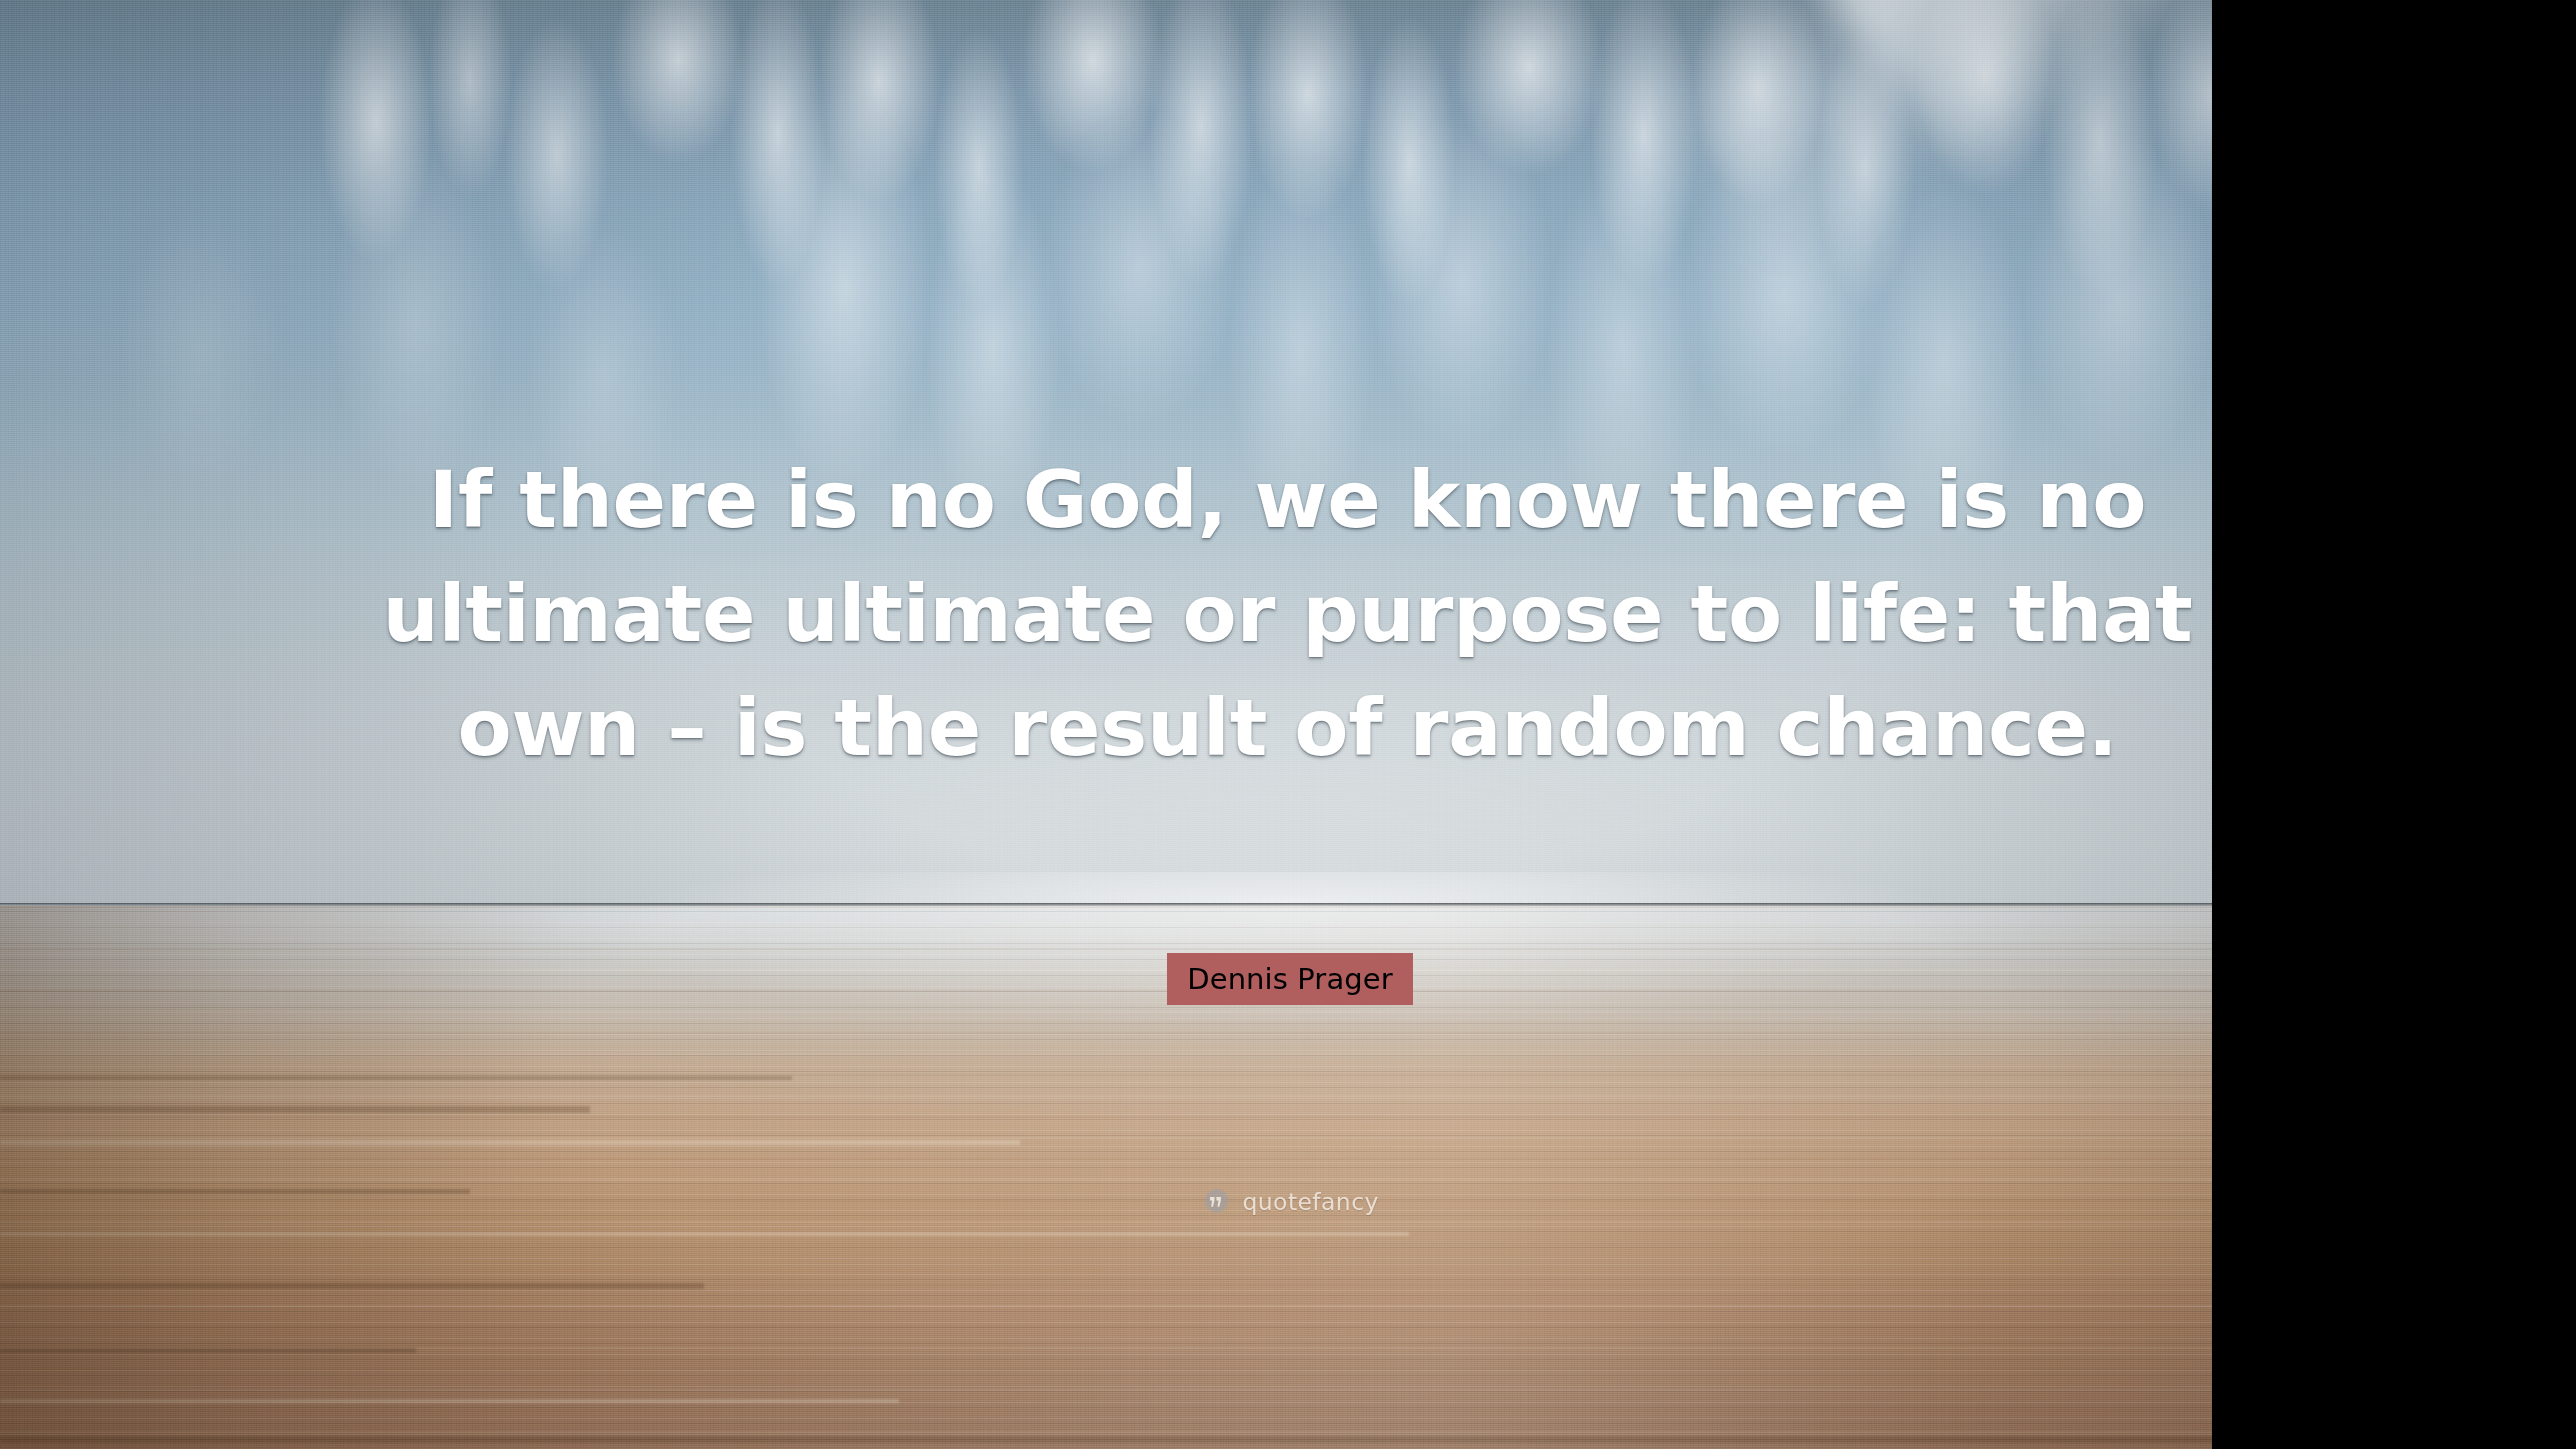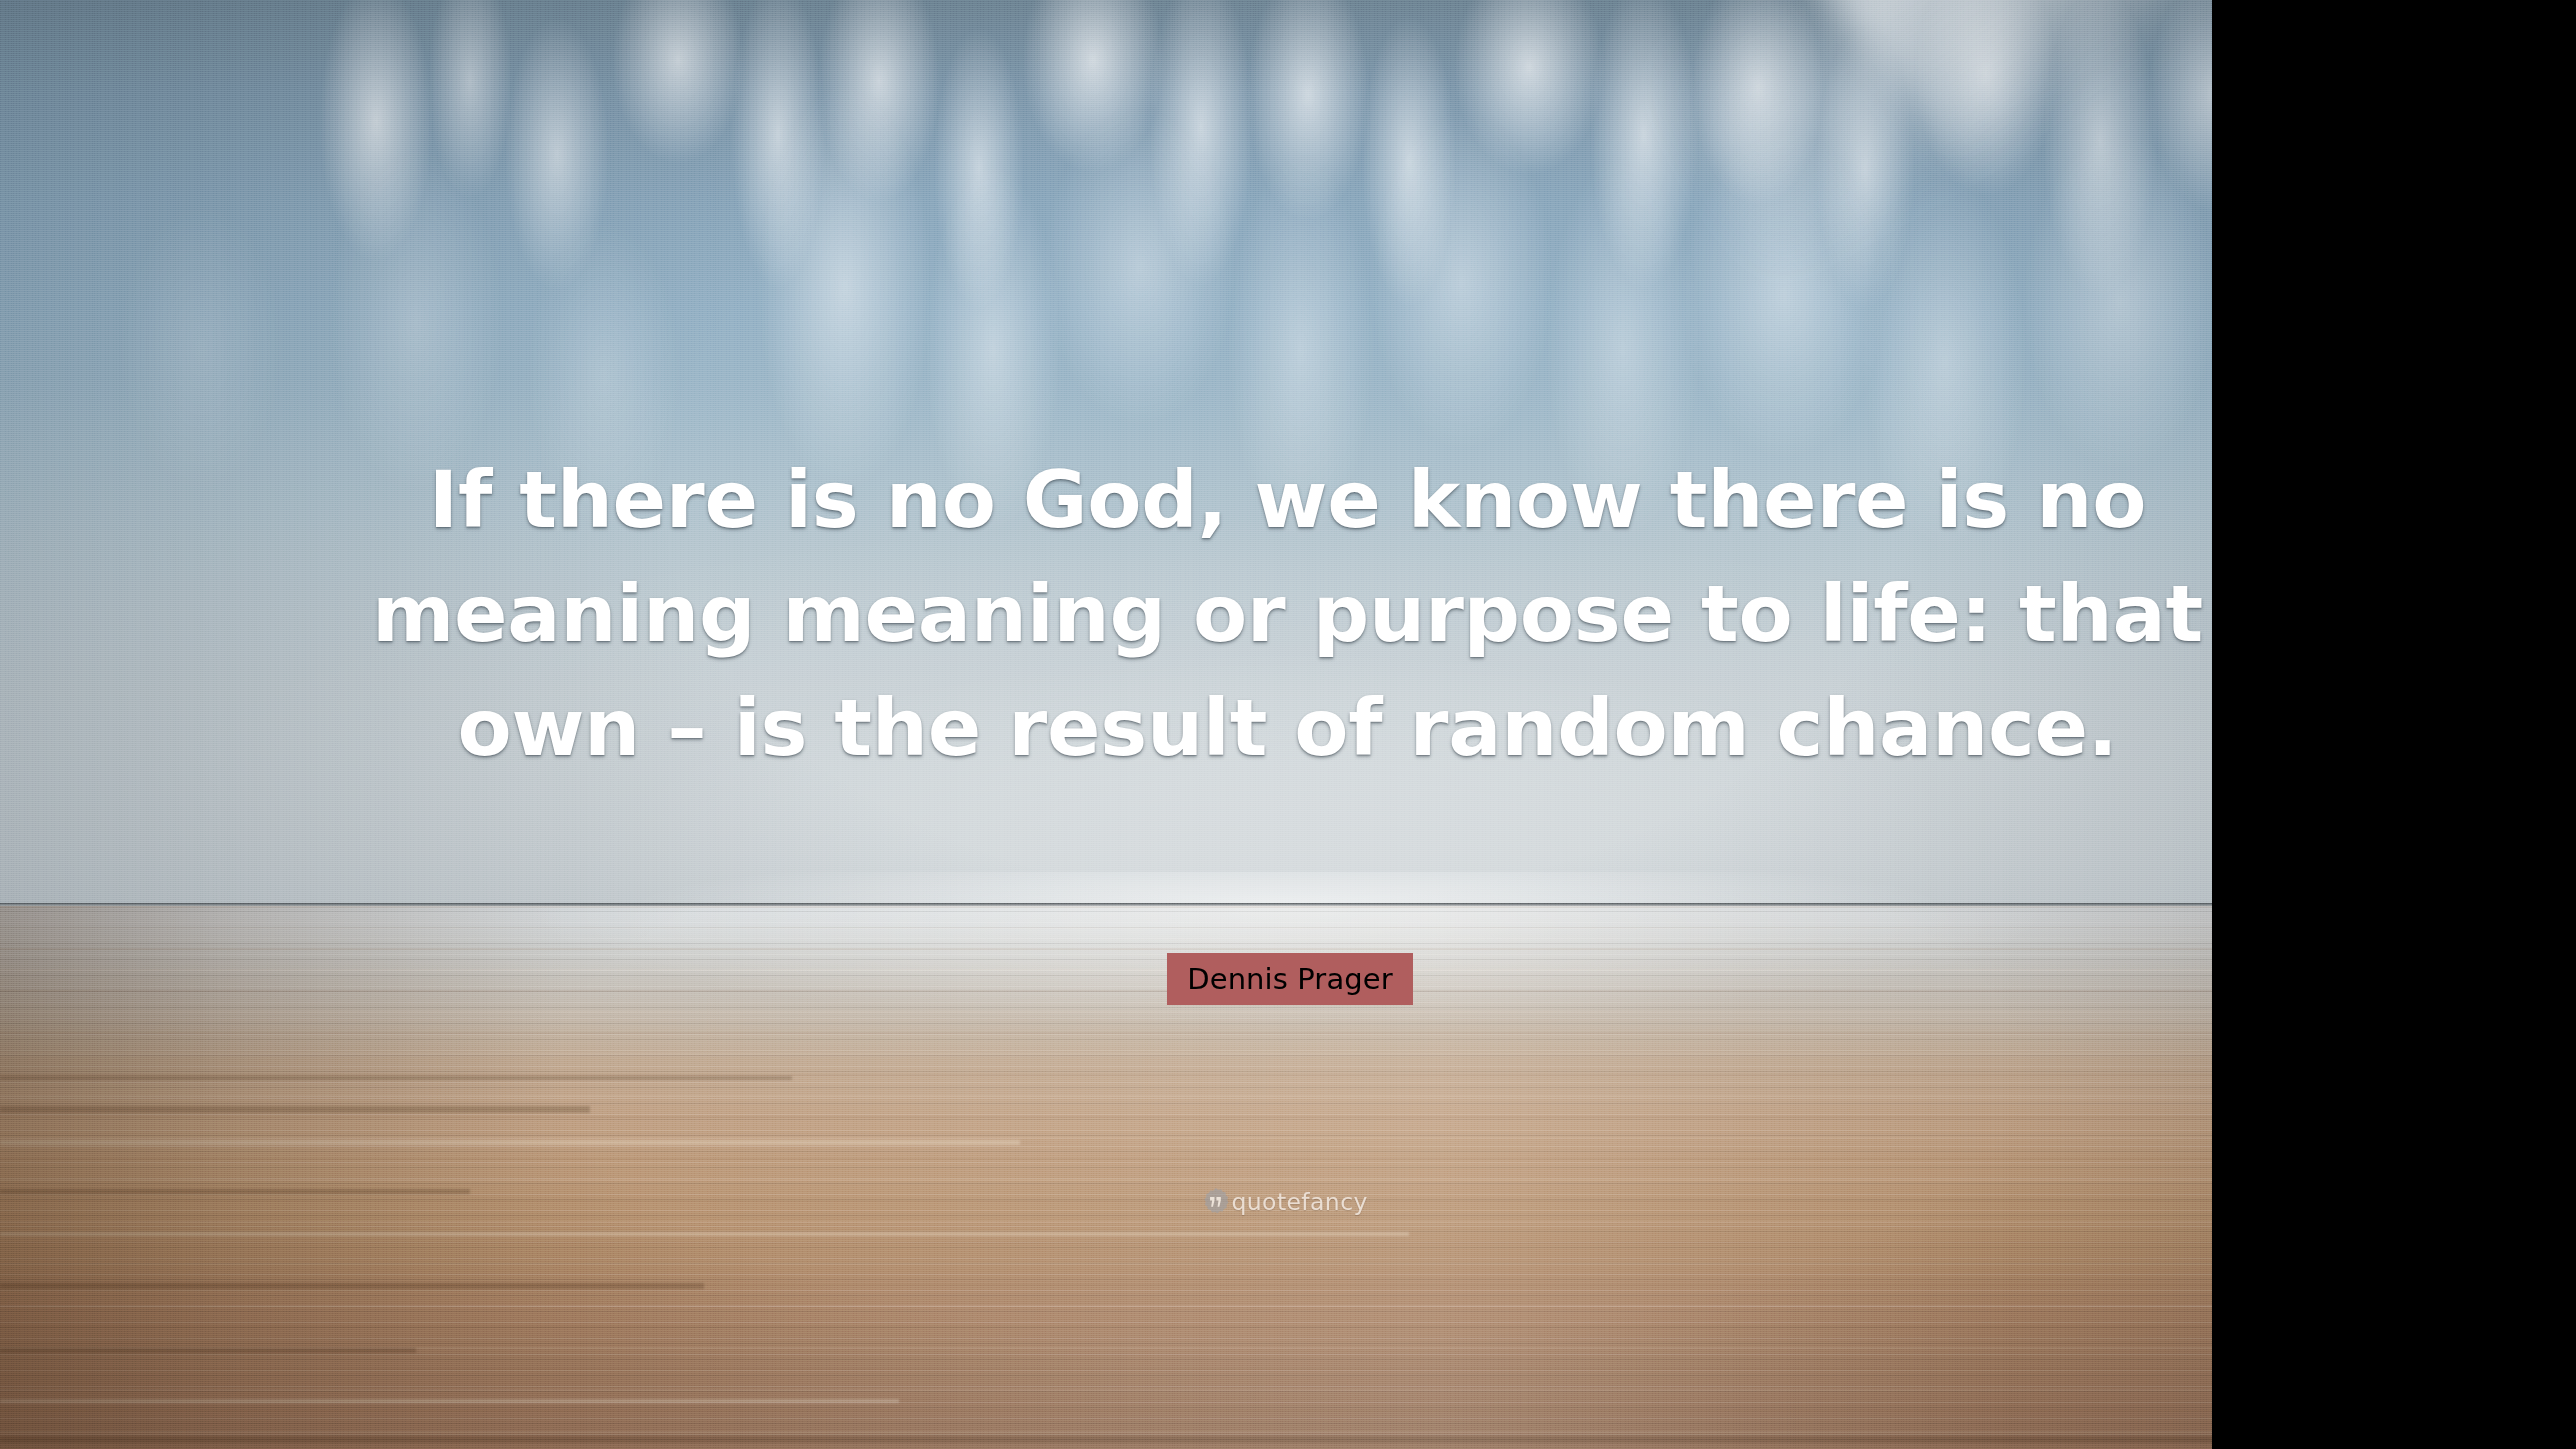--- a/index.html
+++ b/index.html
@@ -245,21 +245,21 @@
     color:#000000;
     letter-spacing:0.1px;
     white-space:nowrap;
   }
 
   
   .watermark {
     position:absolute;
     left:1201px; top:1187px;
     height:29.5px;
-    display:flex; align-items:center; gap:1px;
+    display:flex; align-items:center; gap:12px;
     z-index:25;
     opacity:0.82;
   }
   .wm-badge {
     position:relative;
     width:29.5px; height:29.5px;
     flex:0 0 29.5px;
   }
   .wm-badge svg { display:block; width:29.5px; height:29.5px; }
   .wm-text {
@@ -304,21 +304,21 @@
   <div class="streak-band light" style="top:1399px;height:4px;width:899px;"></div>
   <div class="streak-band" style="top:1436px;height:6.7px;width:2576px;"></div>
 
   <div class="ground-side"></div>
   <div class="bottom-vig"></div>
 
   <div class="grain"></div>
 
   <div class="quote">
     <span class="ln">If there is no God, we know there is no</span>
-    <span class="ln">meaning meaning or purpose to life: that</span>
+    <span class="ln">ultimate ultimate or purpose to life: that</span>
     <span class="ln">own – is the result of random chance.</span>
   </div>
 
   <div class="author-badge">
     <span>Dennis Prager</span>
   </div>
 
   <div class="watermark">
     <span class="wm-badge">
       <svg viewBox="0 0 44 44" aria-hidden="true">

